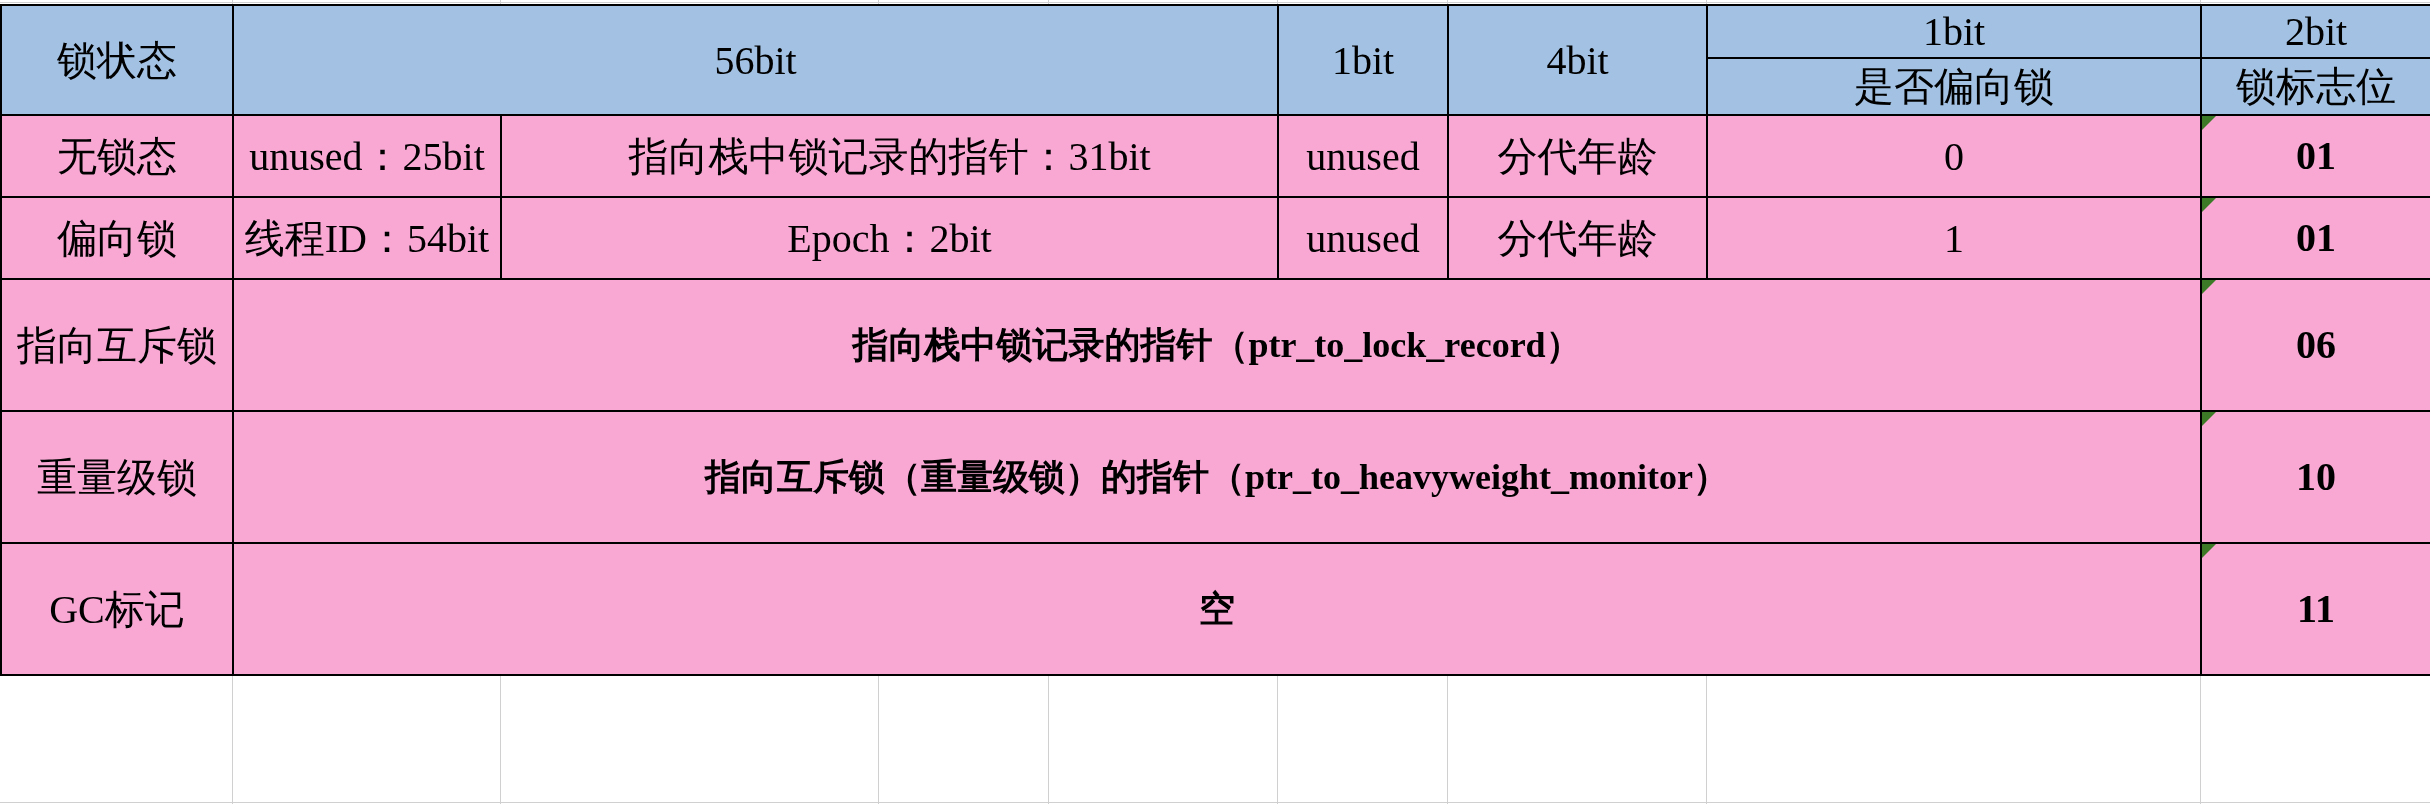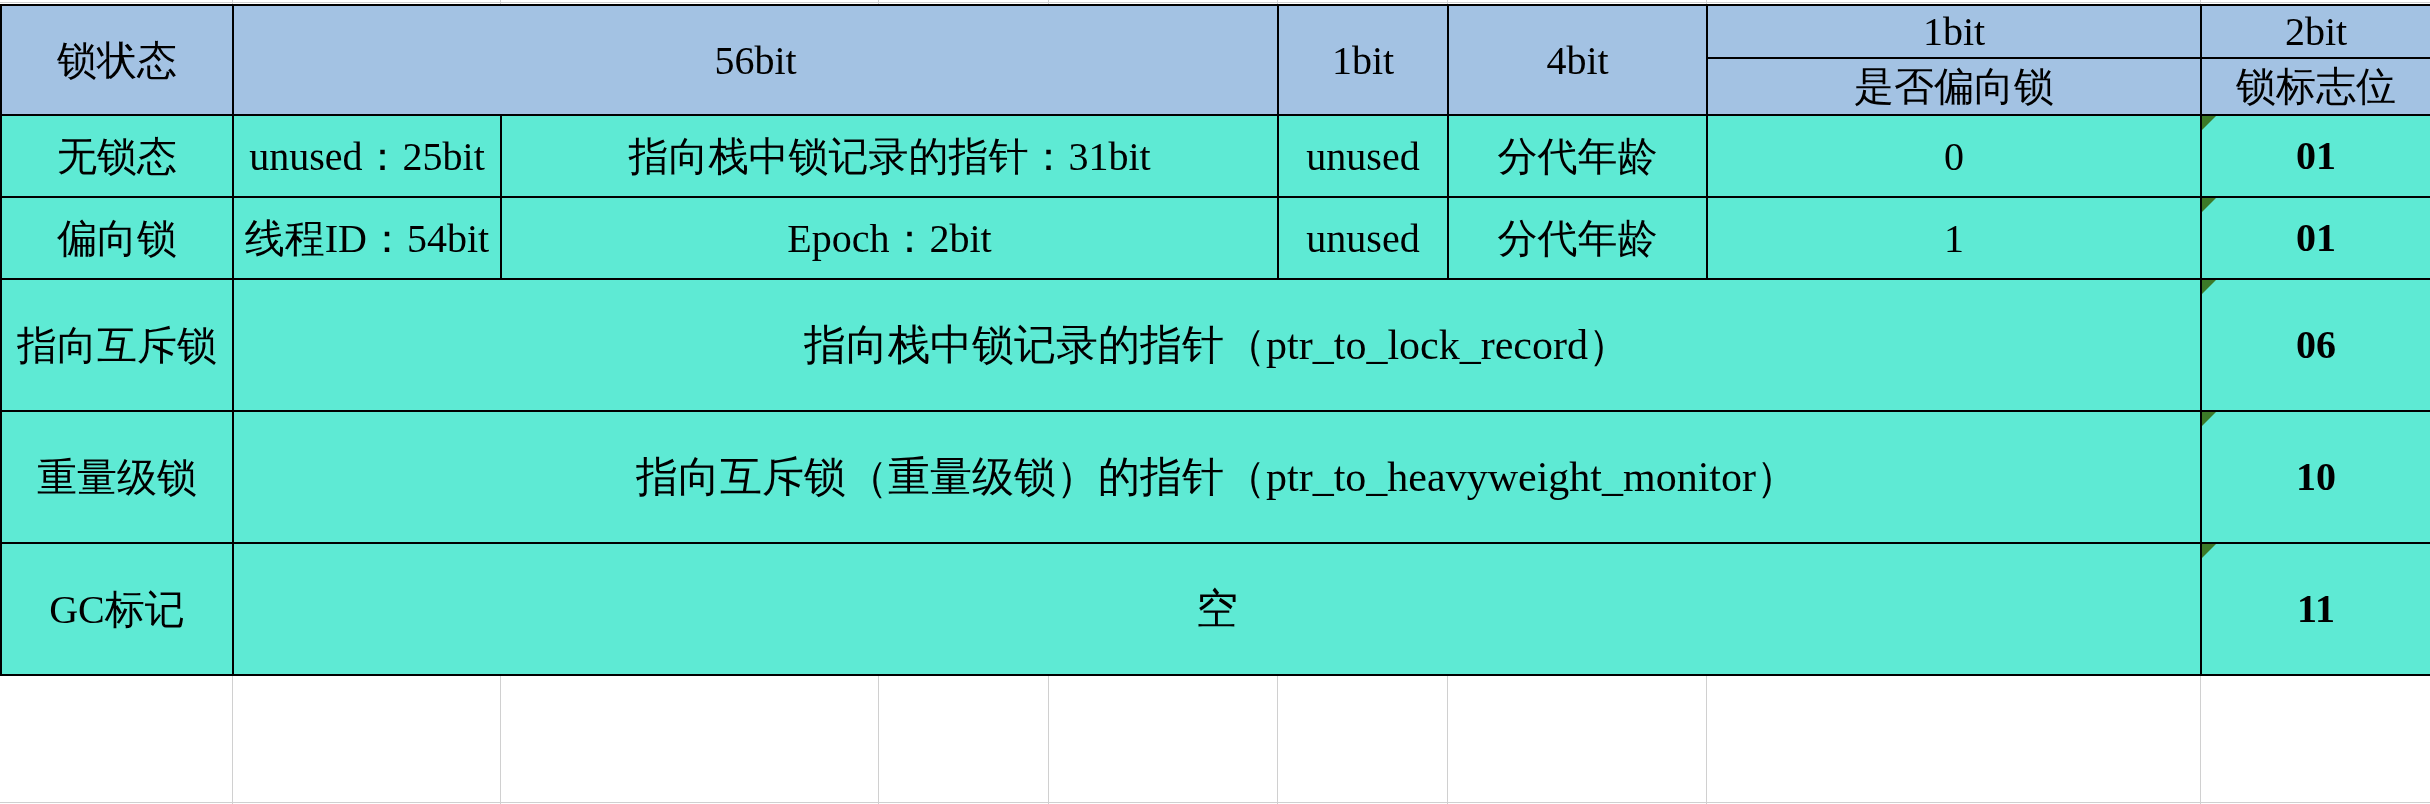--- a/index.html
+++ b/index.html
@@ -51,28 +51,28 @@
     vertical-align: middle;
     color: #000000;
     padding: 0 6px;
     position: relative;
     overflow: hidden;
     white-space: nowrap;
   }
 
   
   .fill-head  { background: #a3c2e3; }
-  .fill-gray  { background: #5eead4; }
-  .fill-blue  { background: #5eead4; }
+  .fill-gray  { background: #f9a8d4; }
+  .fill-blue  { background: #f9a8d4; }
 
   
   .t-head   { font-size: 40px; }
   .t-subhd  { font-size: 40px; margin-left: 13px; }
   .t-cell   { font-size: 40px; }
-  .t-wide   { font-size: 42px; }
+  .t-wide   { font-size: 36px; font-weight: bold; }
 
   
   .r-h1 { height: 51px; }
   .r-h2 { height: 52px; }
   .r-body { height: 80px; }
   .r-wide { height: 130px; }
 
   
   .cmt {
     position: absolute;

